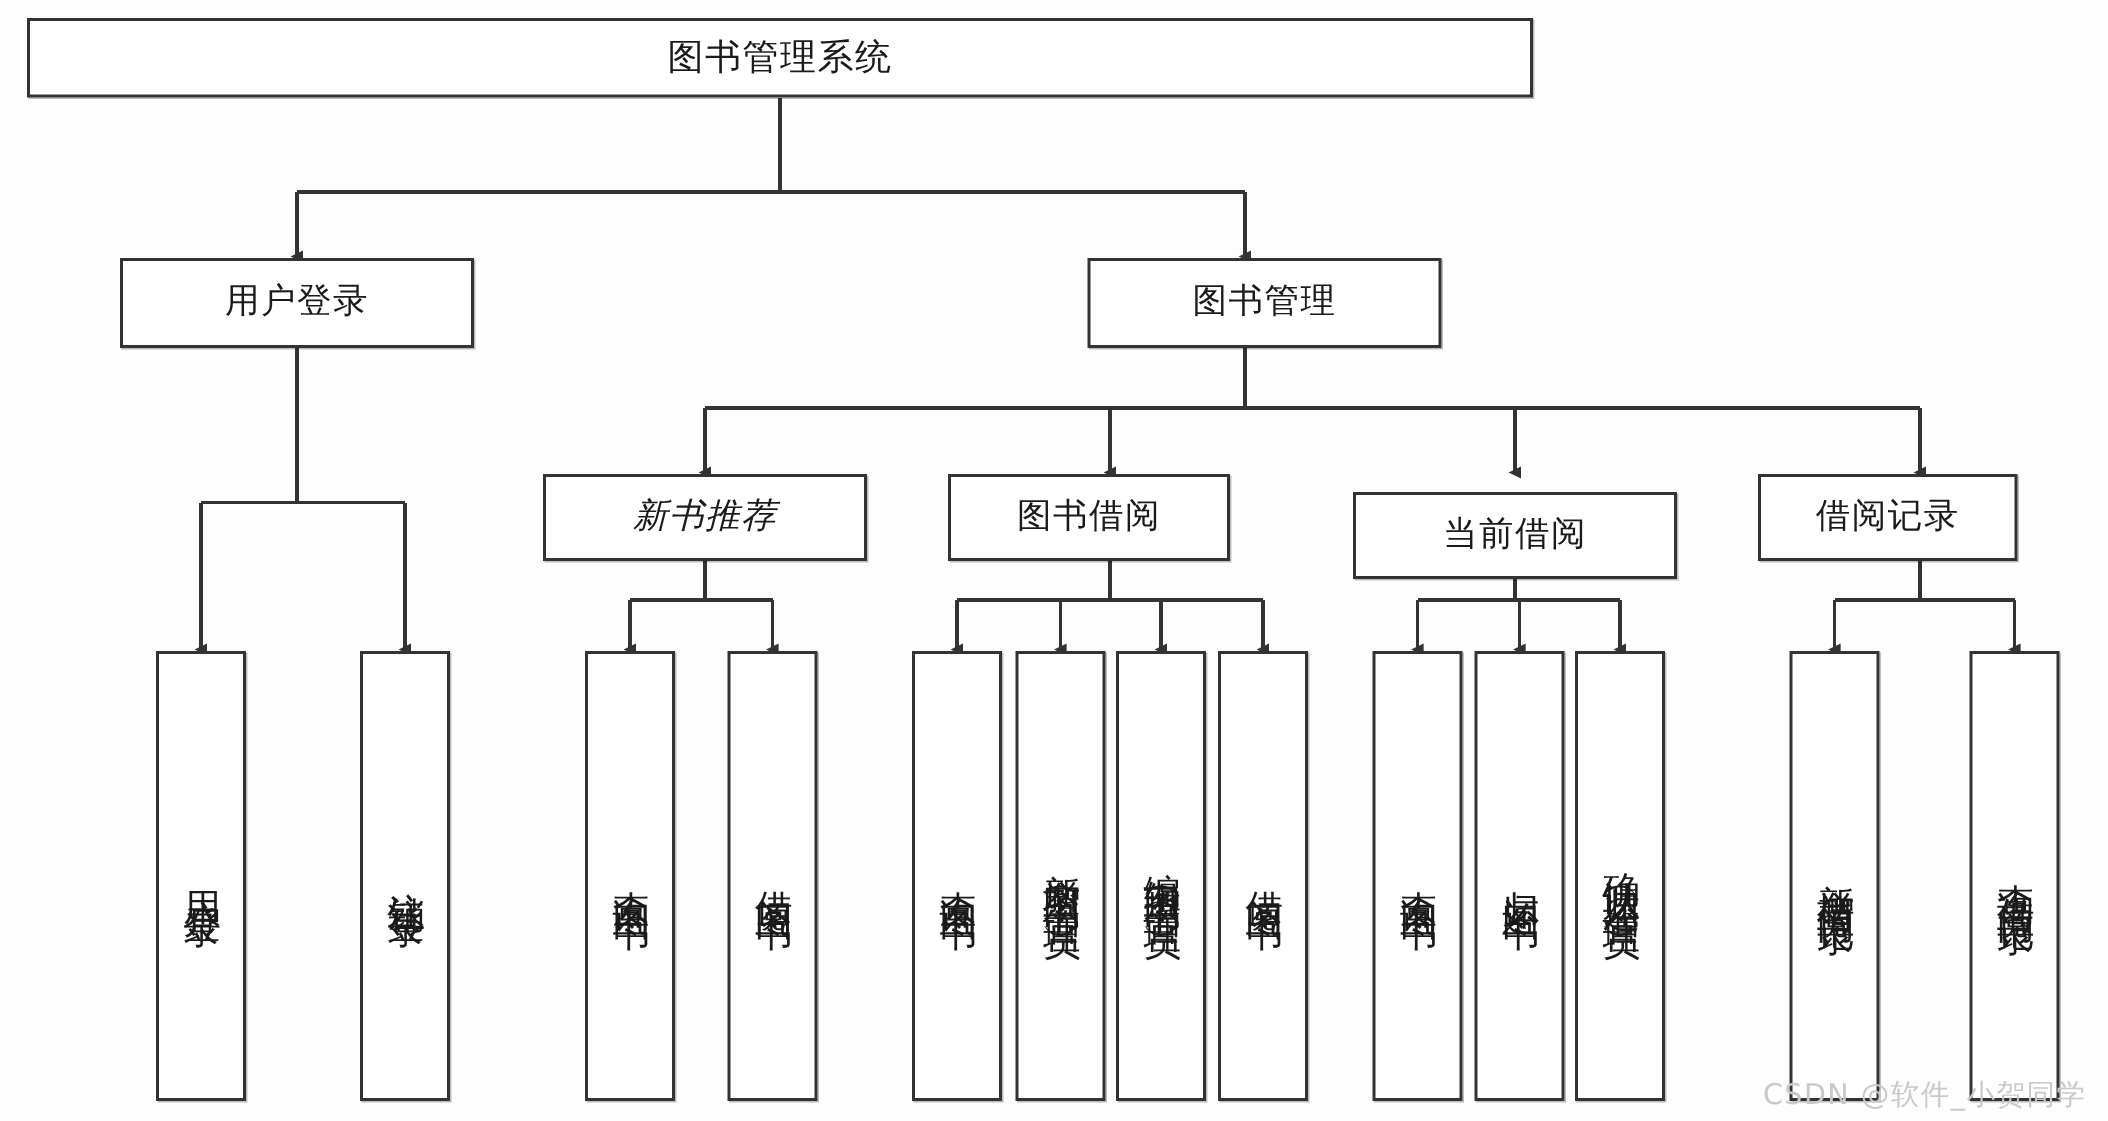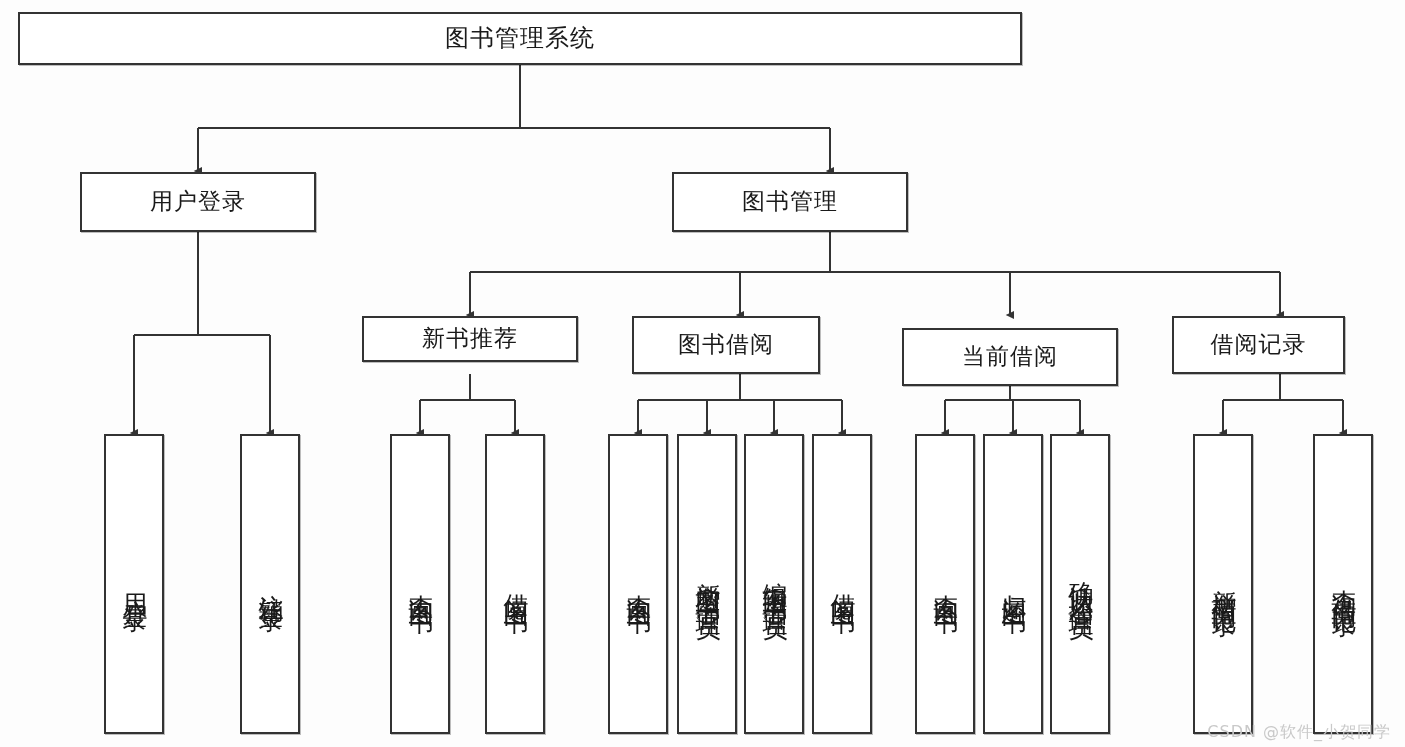--- a/index.html
+++ b/index.html
@@ -55,21 +55,21 @@
     letter-spacing: 5px;
     line-height: 1.15;
     text-align: center;
     white-space: nowrap;
   }
   .node-root .node-label-h { font-size: 24px; }
   .watermark {
     position: absolute;
     right: 14px;
     bottom: 4px;
-    font-size: 16px;
+    font-size: 19px;
     color: #c9c9c9;
     letter-spacing: 1px;
     white-space: nowrap;
     user-select: none;
     pointer-events: none;
   }
 </style>
 </head>
 <body>
 
@@ -118,24 +118,24 @@
       </g>
   </svg>
 
   <div id="node-layer">
       <div class="node-box node-root" style="left: 18px; top: 12px; width: 1004px; height: 53px;">
         <div class="node-label-h">图书管理系统</div>
       </div>
       <div class="node-box" style="left: 80px; top: 172px; width: 236px; height: 60px;">
         <div class="node-label-h">用户登录</div>
       </div>
-      <div class="node-box" style="left: 672px; top: 172px; width: 236px; height: 60px;">
+      <div class="node-box" style="left: 725px; top: 172px; width: 236px; height: 60px;">
         <div class="node-label-h">图书管理</div>
       </div>
-      <div class="node-box" style="left: 362px; top: 316px; width: 216px; height: 46px;">
+      <div class="node-box" style="left: 362px; top: 316px; width: 216px; height: 58px; font-style: italic;">
         <div class="node-label-h">新书推荐</div>
       </div>
       <div class="node-box" style="left: 632px; top: 316px; width: 188px; height: 58px;">
         <div class="node-label-h">图书借阅</div>
       </div>
       <div class="node-box" style="left: 902px; top: 328px; width: 216px; height: 58px;">
         <div class="node-label-h">当前借阅</div>
       </div>
       <div class="node-box" style="left: 1172px; top: 316px; width: 173px; height: 58px;">
         <div class="node-label-h">借阅记录</div>

